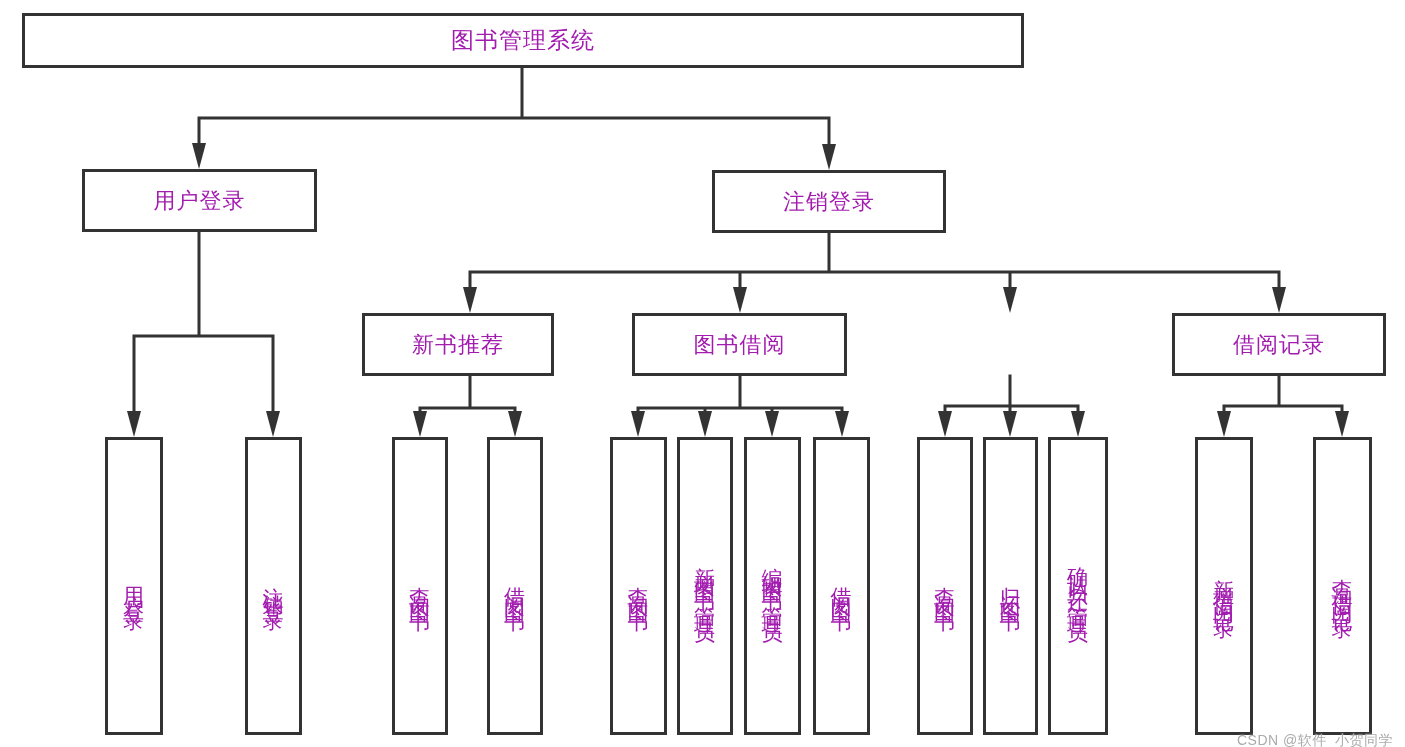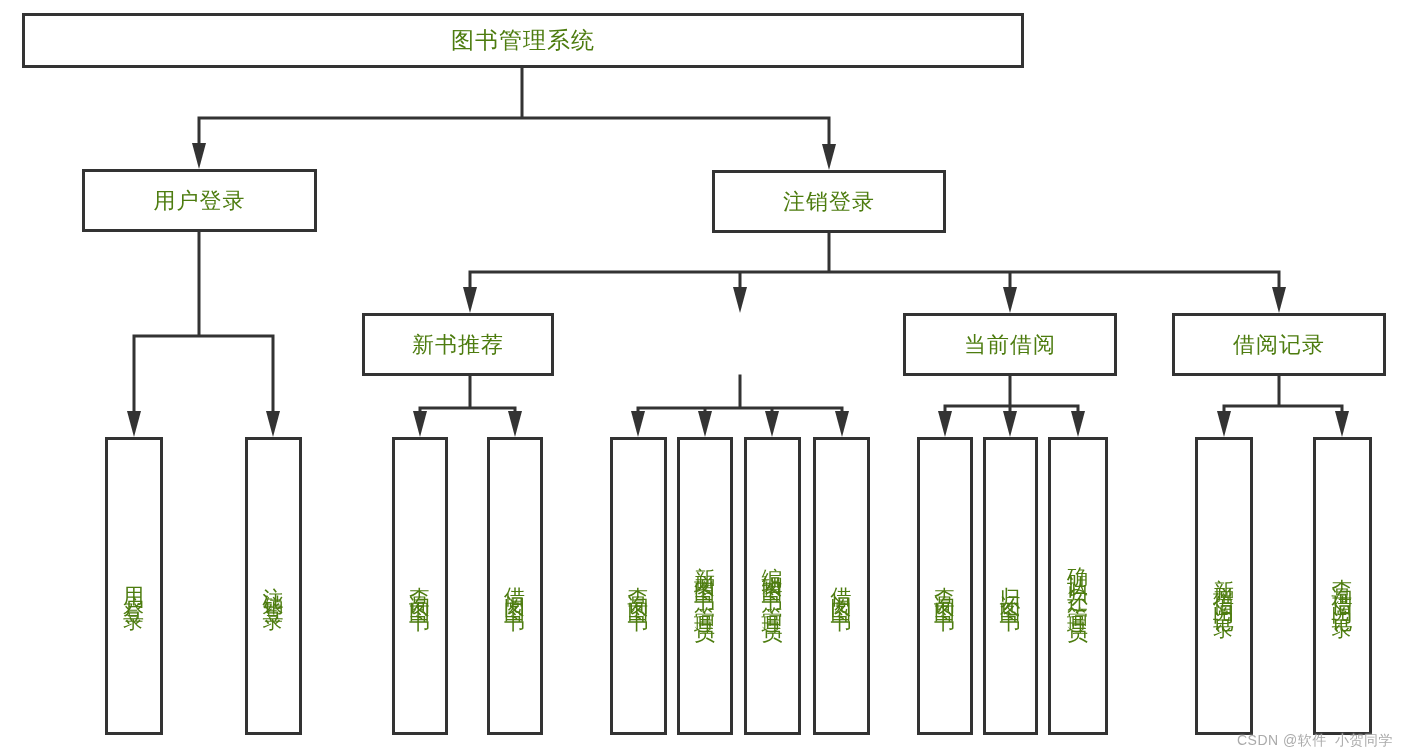--- a/index.html
+++ b/index.html
@@ -12,21 +12,21 @@
   }
   .edges{position:absolute;left:0;top:0;width:1405px;height:747px;}
   .node{
     position:absolute;
     box-sizing:border-box;
     border:3px solid #333;
     background:#fff;
     display:flex;
     align-items:center;
     justify-content:center;
-    color:#4d7c0f;
+    color:#a21caf;
     font-size:22px;
     letter-spacing:1px;
     z-index:2;
   }
   .leaf{
     writing-mode:vertical-rl;
     text-orientation:mixed;
     font-size:21px;
     letter-spacing:8px;
     line-height:1;
@@ -89,21 +89,21 @@
       <polygon points="1335,411 1349,411 1342,437"></polygon>
     </g>
   </svg>
 
   <div class="node" style="left:22px;top:13px;width:1002px;height:55px;font-size:23px;">图书管理系统</div>
 
   <div class="node" style="left:82px;top:169px;width:235px;height:63px;">用户登录</div>
   <div class="node" style="left:712px;top:170px;width:234px;height:63px;">注销登录</div>
 
   <div class="node" style="left:362px;top:313px;width:192px;height:63px;">新书推荐</div>
-  <div class="node" style="left:903px;top:313px;width:214px;height:63px;">当前借阅</div>
+  <div class="node" style="left:632px;top:313px;width:215px;height:63px;">图书借阅</div>
   <div class="node" style="left:1172px;top:313px;width:214px;height:63px;">借阅记录</div>
 
   <div class="node leaf" style="left:105px;width:58px;">用户登录</div>
   <div class="node leaf" style="left:245px;width:57px;">注销登录</div>
 
   <div class="node leaf" style="left:392px;width:56px;">查询图书</div>
   <div class="node leaf" style="left:487px;width:56px;">借阅图书</div>
 
   <div class="node leaf" style="left:610px;width:57px;">查询图书</div>
   <div class="node leaf" style="left:677px;width:56px;">新增图书（管理员）</div>

